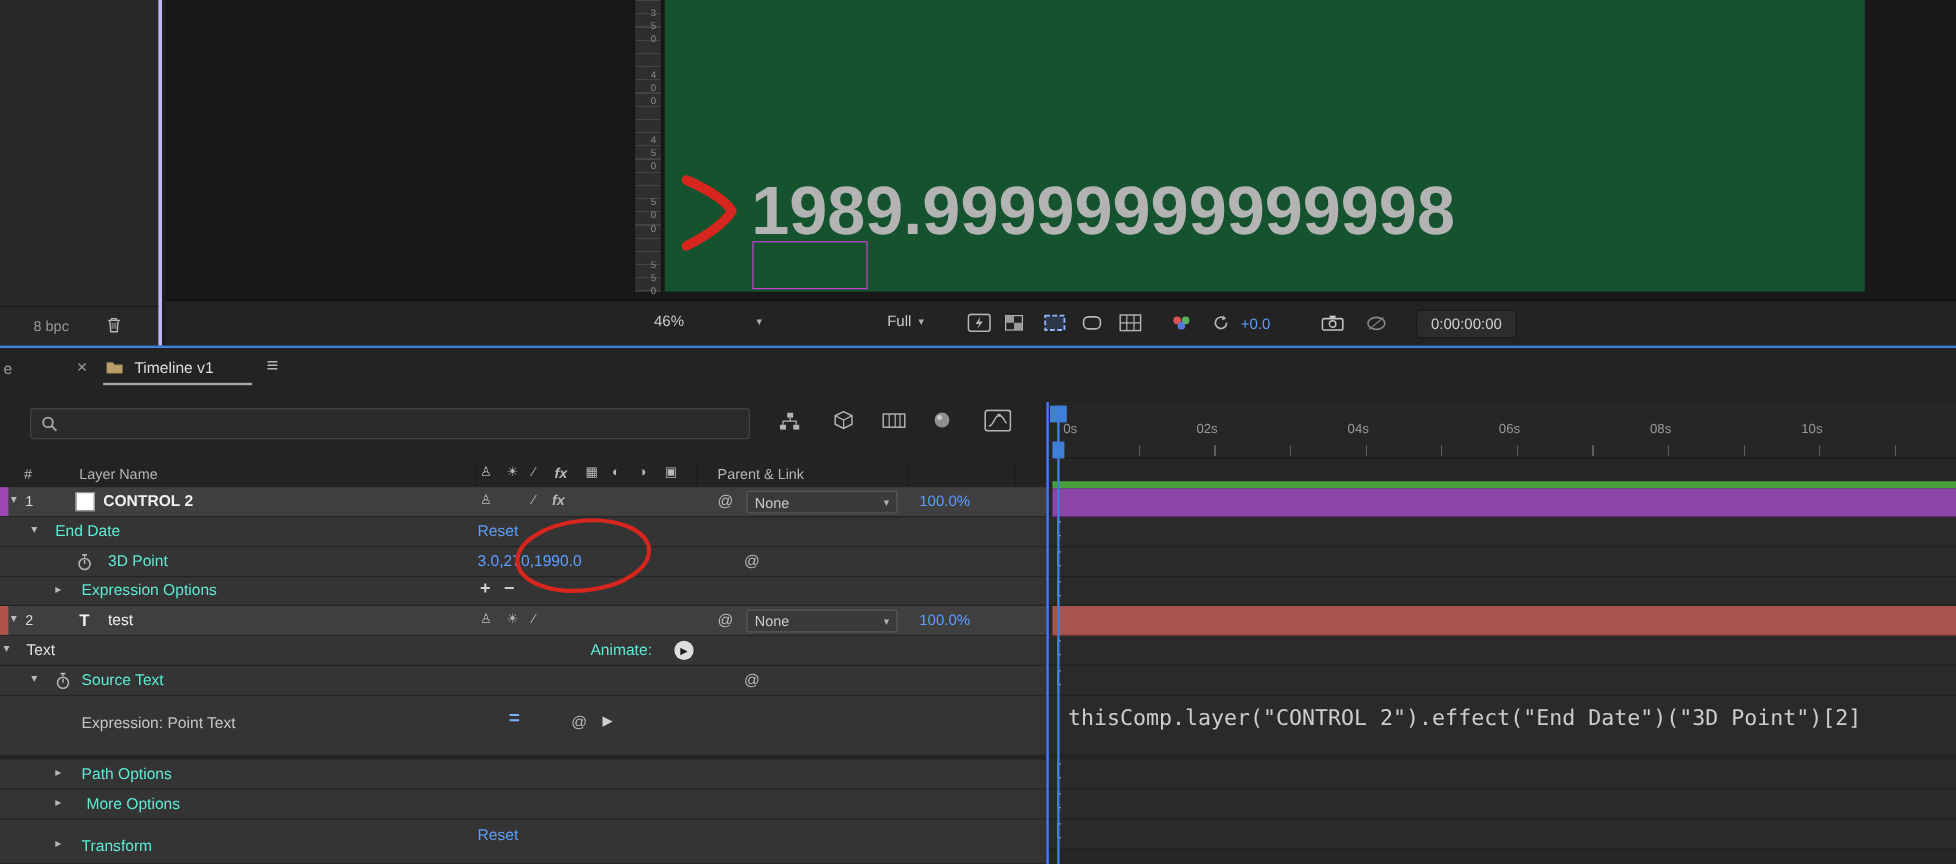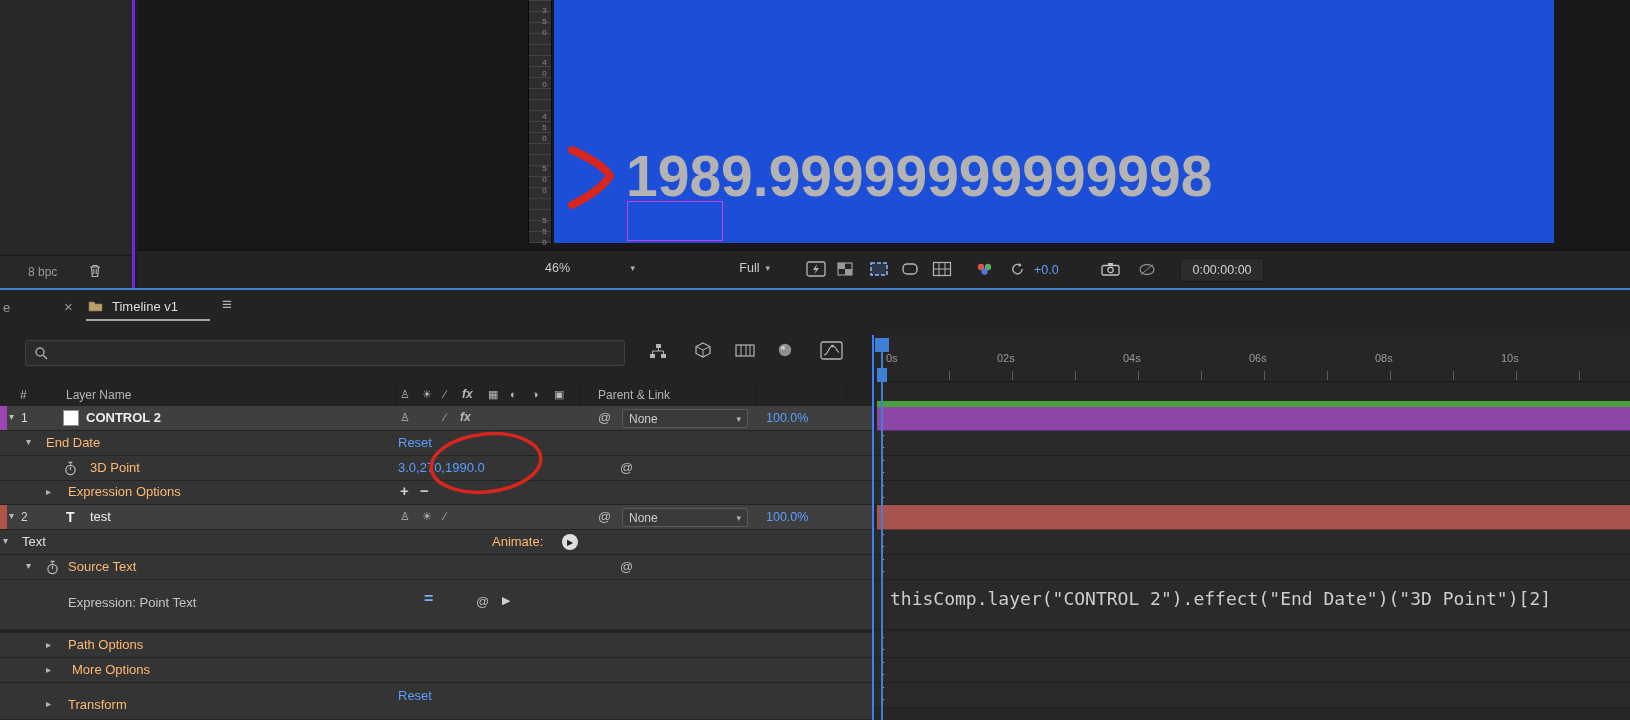--- a/index.html
+++ b/index.html
@@ -1,21 +1,21 @@
 <!DOCTYPE html>
 <html style="--value-blue: #5e9eff; --playhead-blue: #3f7fd6; --label-purple: #8b46a8; --label-purple-strip: #9c45b5; --label-brick: #a6544d; --label-brick-strip: #b0544a; --workarea-green: #4aa03c; --annotation-red: #d7261d;"><head>
 <meta charset="utf-8">
 <style>
   *{margin:0;padding:0;box-sizing:border-box}
   html,body{background:#111}
   body{font-family:"Liberation Sans",sans-serif;-webkit-font-smoothing:antialiased}
   .stage{position:relative;width:1630px;height:720px;overflow:hidden;background:#1e1e1e}
   .abs{position:absolute}
   .nowrap{white-space:nowrap}
-  .t13{font-size:13px;color:#fdba74;white-space:nowrap}
+  .t13{font-size:13px;color:#5eead4;white-space:nowrap}
   .t12{font-size:12px;color:#b5b5b5;white-space:nowrap}
   .dim{color:#9a9a9a}
   .white{color:#efefef}
   .blue{color:var(--value-blue,#5e9eff)}
   .bold{font-weight:bold}
   .glyph{color:#b8b8b8;font-size:11px;line-height:1;white-space:nowrap}
   .mono{font-family:"DejaVu Sans Mono",monospace}
   .row{position:absolute;left:0;width:872px;border-bottom:1px solid #242424}
   .strip{position:absolute;left:0;top:0;width:7px;height:100%}
   .dd{position:absolute;height:19px;background:#3a3a3a;border:1px solid #5a5a5a;border-radius:2px;
@@ -28,21 +28,21 @@
   .trackrow{position:absolute;left:0;width:758px;background:#2a2a2a;border-bottom:1px solid #202020}
   .playcircle{position:absolute;width:16px;height:16px;border-radius:50%;background:#dedede;color:#1d1d1d;
       font-size:8px;display:flex;align-items:center;justify-content:center}
   svg{display:block}
 </style>
 </head>
 <body>
 
 <div class="stage">
 
-  <div class="abs" style="left:0;top:0;width:135px;height:288px;background:#282828;border-right:3px solid #6d28d9">
+  <div class="abs" style="left:0;top:0;width:135px;height:288px;background:#282828;border-right:3px solid #c4b5fd">
     <div class="abs" style="left:0;top:255px;width:132px;height:33px;border-top:1px solid #1a1a1a">
       <span class="abs t12 dim" style="left:28px;top:9px">8 bpc</span>
       <span class="abs" style="left:88px;top:7px">
         <svg width="14" height="15" viewBox="0 0 14 15">
             <path d="M2 4h10M5 4V2.5h4V4M3.5 4l.8 9.5h5.4l.8-9.5" fill="none" stroke="#b5b5b5" stroke-width="1.2"></path>
             <path d="M5.5 6v5M7 6v5M8.5 6v5" stroke="#8a8a8a" stroke-width="1" fill="none"></path>
           </svg>
       </span>
     </div>
   </div>
@@ -51,21 +51,21 @@
 
     <div class="abs" style="left:390px;top:0;width:24px;height:243px;border-left:1px solid #0c0c0c;border-right:1px solid #0c0c0c;
                 background:repeating-linear-gradient(to bottom,rgba(255,255,255,.10) 0 1px,transparent 1px 11px) #2e2e2e">
       <div class="abs vlabel" style="top:6px">350</div>
       <div class="abs vlabel" style="top:58px">400</div>
       <div class="abs vlabel" style="top:112px">450</div>
       <div class="abs vlabel" style="top:164px">500</div>
       <div class="abs vlabel" style="top:216px">550</div>
     </div>
 
-    <div class="abs" style="left:416px;top:0;width:1000px;height:243px;background:#1d4ed8;overflow:hidden">
+    <div class="abs" style="left:416px;top:0;width:1000px;height:243px;background:#14532d;overflow:hidden">
       <div class="abs bold nowrap" style="left:72px;top:146px;font-size:57px;line-height:60px;color:#b3b3b3">1989.99999999999998</div>
       <div class="abs" style="left:73px;top:201px;width:96px;height:40px;border:1px solid #cf3fd8"></div>
       <svg class="abs" style="left:8px;top:142px" width="62" height="70" viewBox="0 0 62 70">
         <path d="M10 8 C28 16,42 24,48 34 C40 46,24 56,10 63" fill="none" stroke="var(--annotation-red,#d7261d)" stroke-width="8" stroke-linecap="round" stroke-linejoin="round"></path>
       </svg>
     </div>
 
     <div class="abs" style="left:0;top:250px;width:1492px;height:38px;background:#232323;border-top:1px solid #101010">
       <div class="abs toolbtn" style="left:407px;top:10px;width:90px;justify-content:space-between">
         <span>46%</span>

